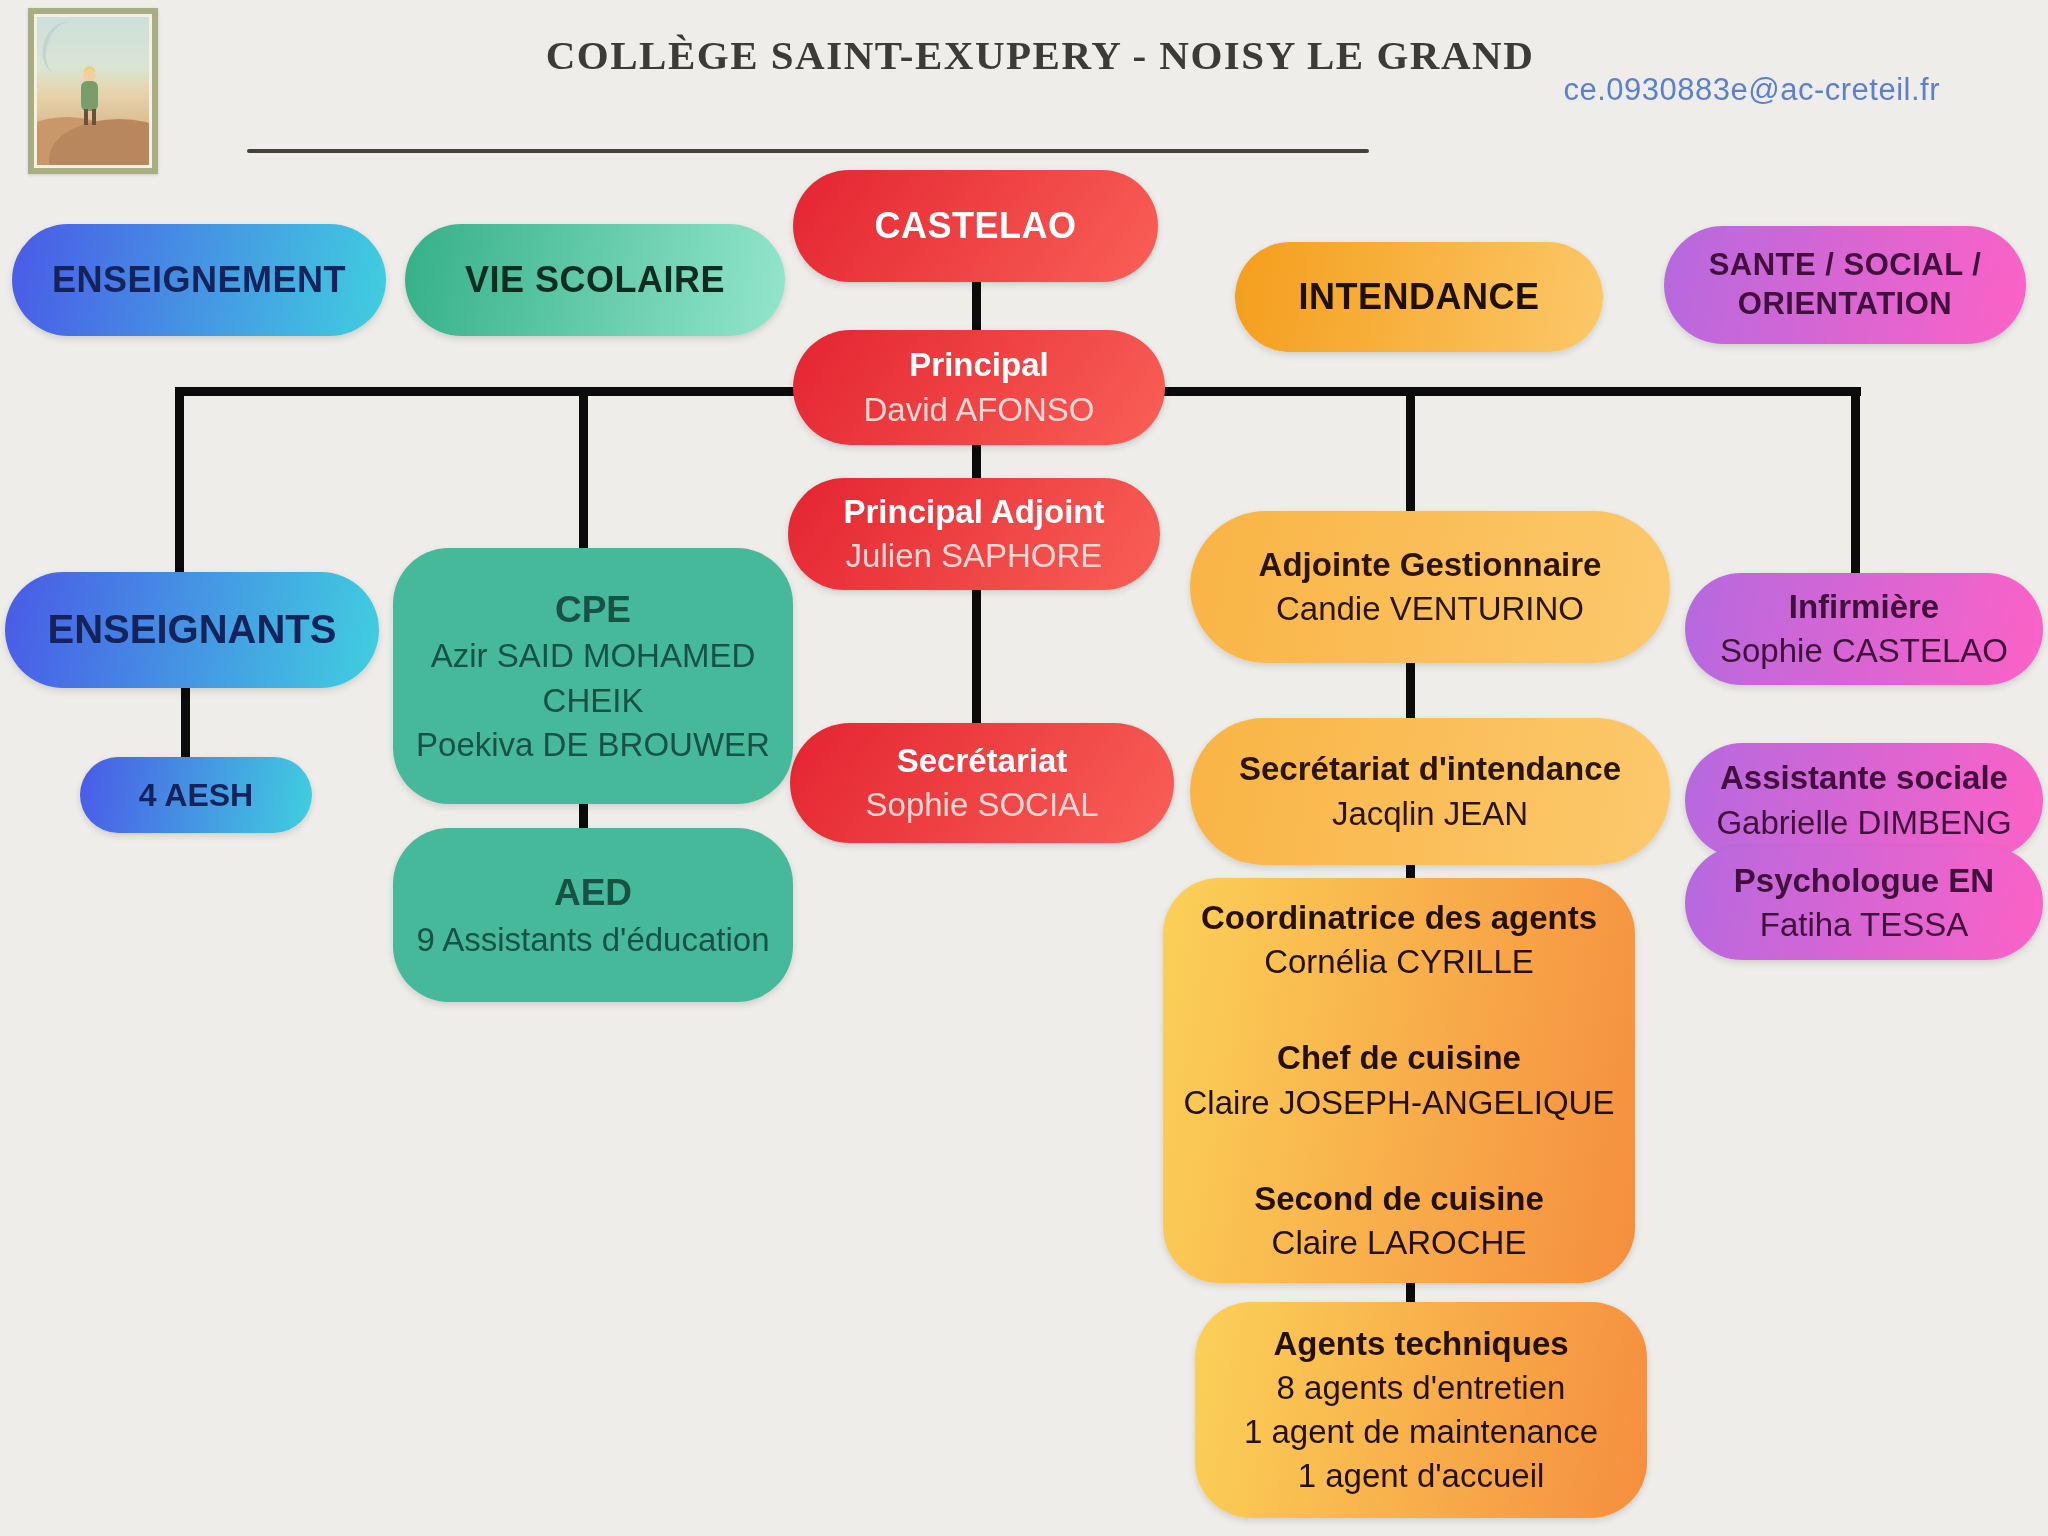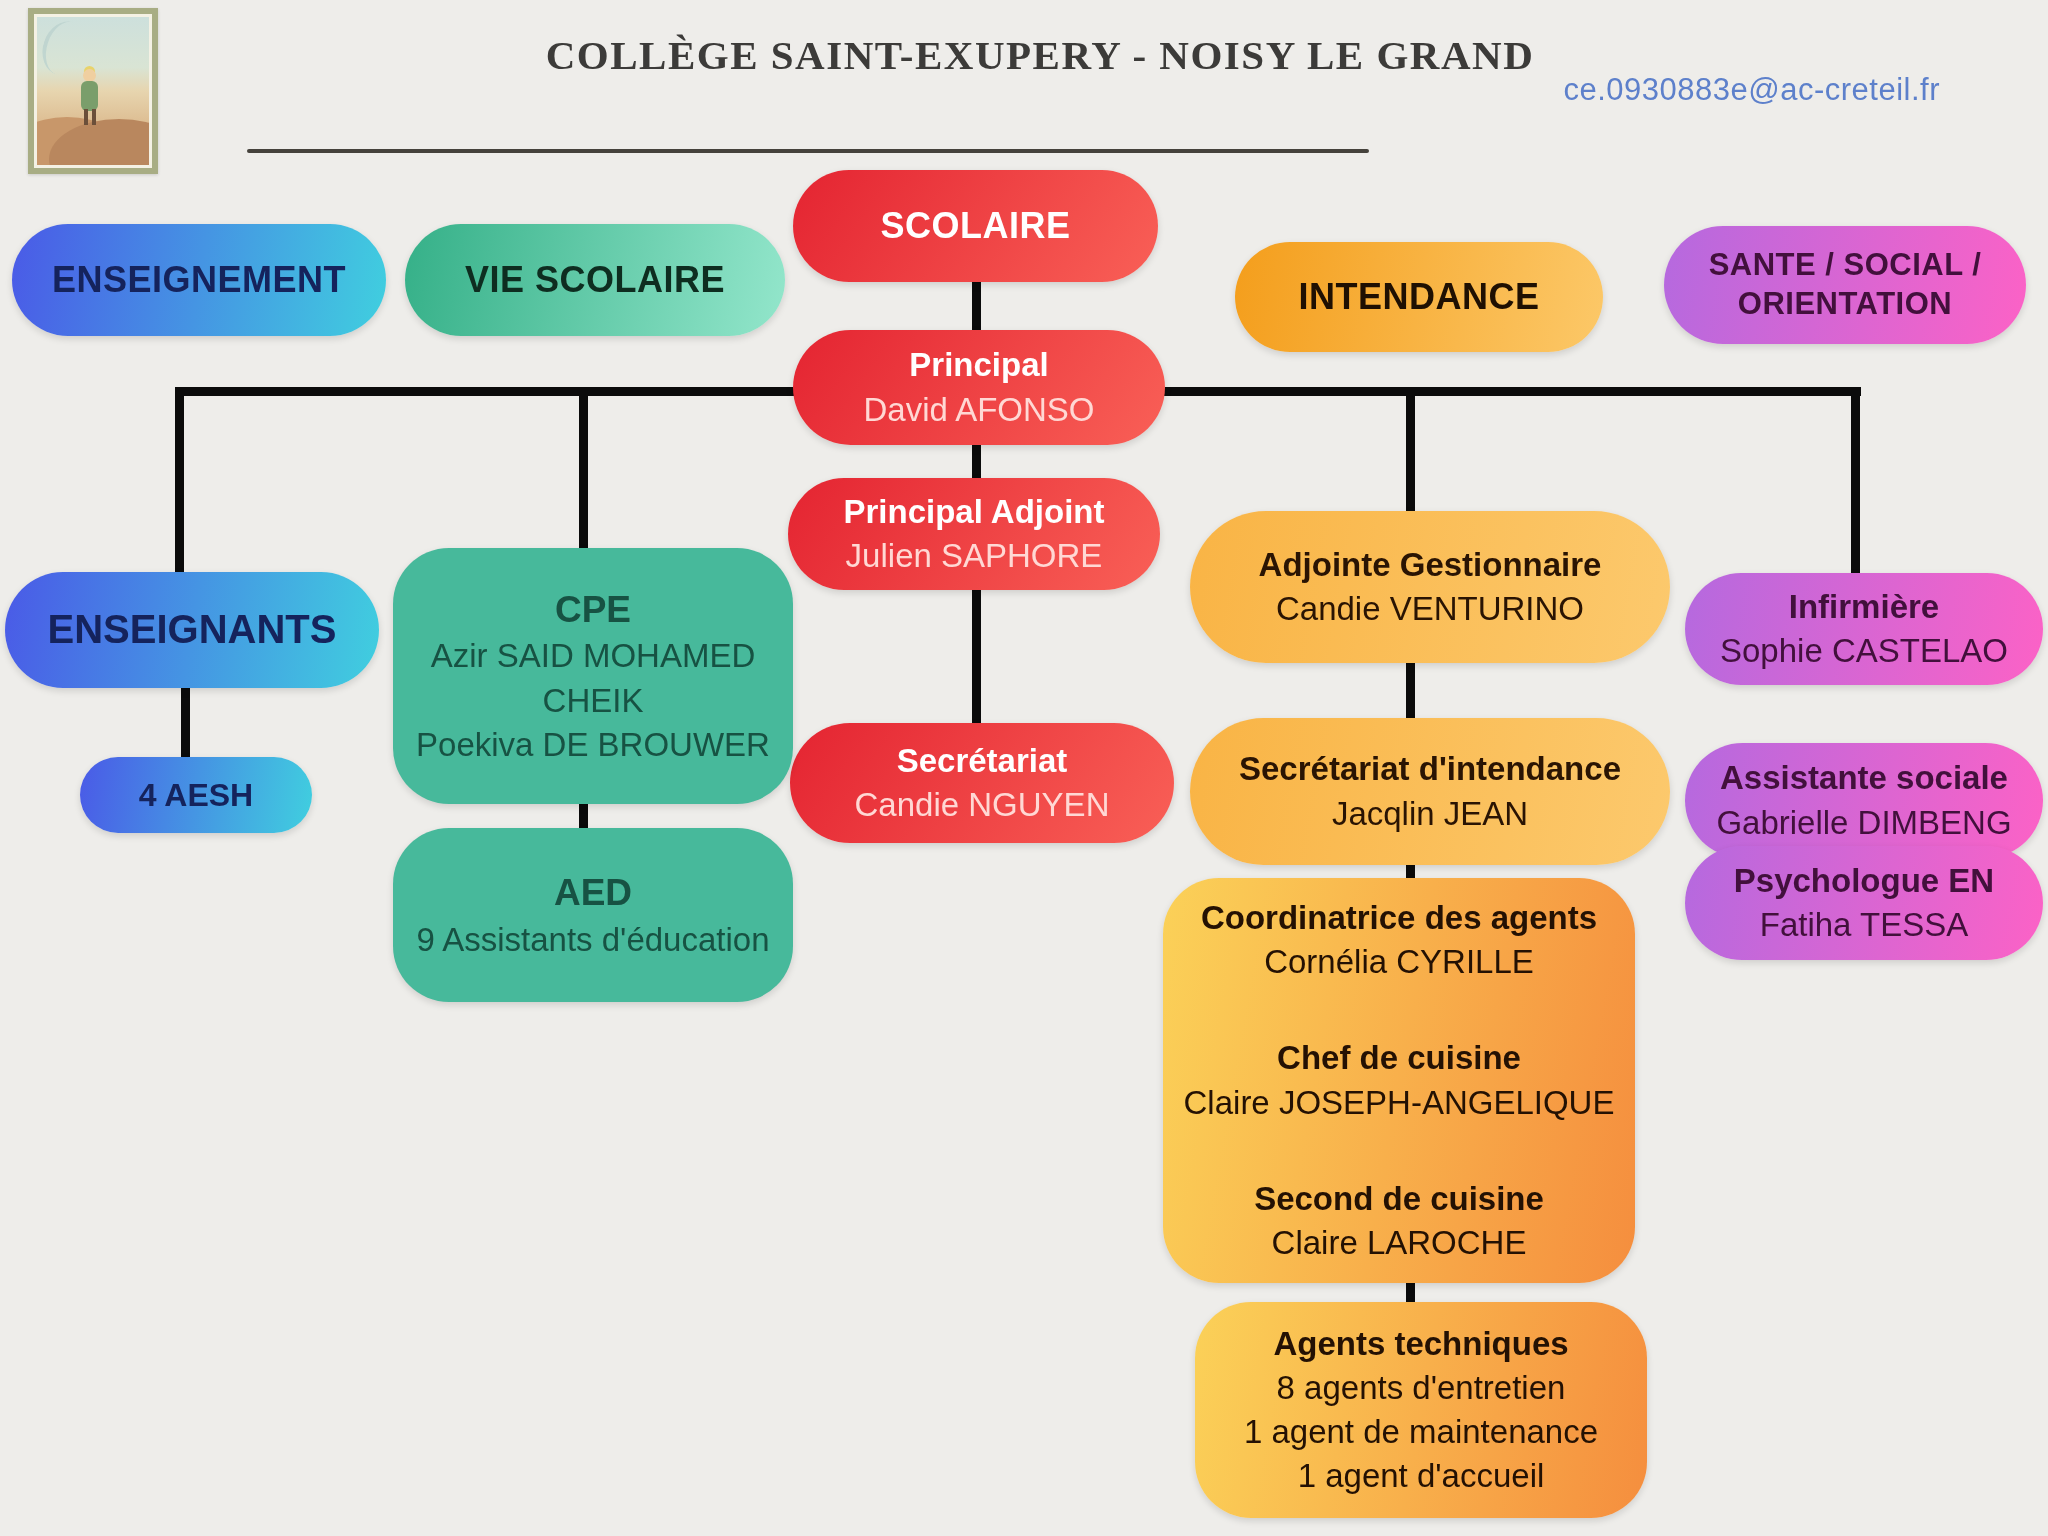--- a/index.html
+++ b/index.html
@@ -107,40 +107,40 @@
   <div class="line" style="left:1406px;top:1281px;width:9px;height:25px;"></div>
   <div class="line" style="left:1851px;top:387px;width:9px;height:188px;"></div>
 
   <div class="pill grad-blue" style="left:12px;top:224px;width:374px;height:112px;">
     <span>ENSEIGNEMENT</span>
   </div>
   <div class="pill grad-teal" style="left:405px;top:224px;width:380px;height:112px;">
     <span>VIE SCOLAIRE</span>
   </div>
   <div class="pill grad-red" style="left:793px;top:170px;width:365px;height:112px;">
-    <span>SCOLAIRE</span>
+    <span>CASTELAO</span>
   </div>
   <div class="pill grad-orange" style="left:1235px;top:242px;width:368px;height:110px;">
     <span>INTENDANCE</span>
   </div>
   <div class="pill grad-purple" style="left:1664px;top:226px;width:362px;height:118px;font-size:31px;line-height:1.25;padding:0 14px;box-sizing:border-box;">
     <span>SANTE / SOCIAL / ORIENTATION</span>
   </div>
 
   <div class="card grad-red stadium" style="left:793px;top:330px;width:372px;height:115px;">
     <span class="t">Principal</span>
     <span class="n red-name">David AFONSO</span>
   </div>
   <div class="card grad-red stadium" style="left:788px;top:478px;width:372px;height:112px;">
     <span class="t">Principal Adjoint</span>
     <span class="n red-name">Julien SAPHORE</span>
   </div>
   <div class="card grad-red stadium" style="left:790px;top:723px;width:384px;height:120px;">
     <span class="t">Secrétariat</span>
-    <span class="n red-name">Candie NGUYEN</span>
+    <span class="n red-name">Sophie SOCIAL</span>
   </div>
 
   <div class="card grad-blue stadium big-title" style="left:5px;top:572px;width:374px;height:116px;font-weight:bold;">
     <span>ENSEIGNANTS</span>
   </div>
   <div class="card grad-blue stadium" style="left:80px;top:757px;width:232px;height:76px;font-size:32px;font-weight:bold;">
     <span>4 AESH</span>
   </div>
 
   <div class="card teal-solid" style="left:393px;top:548px;width:400px;height:256px;padding:16px 10px;box-sizing:border-box;">

